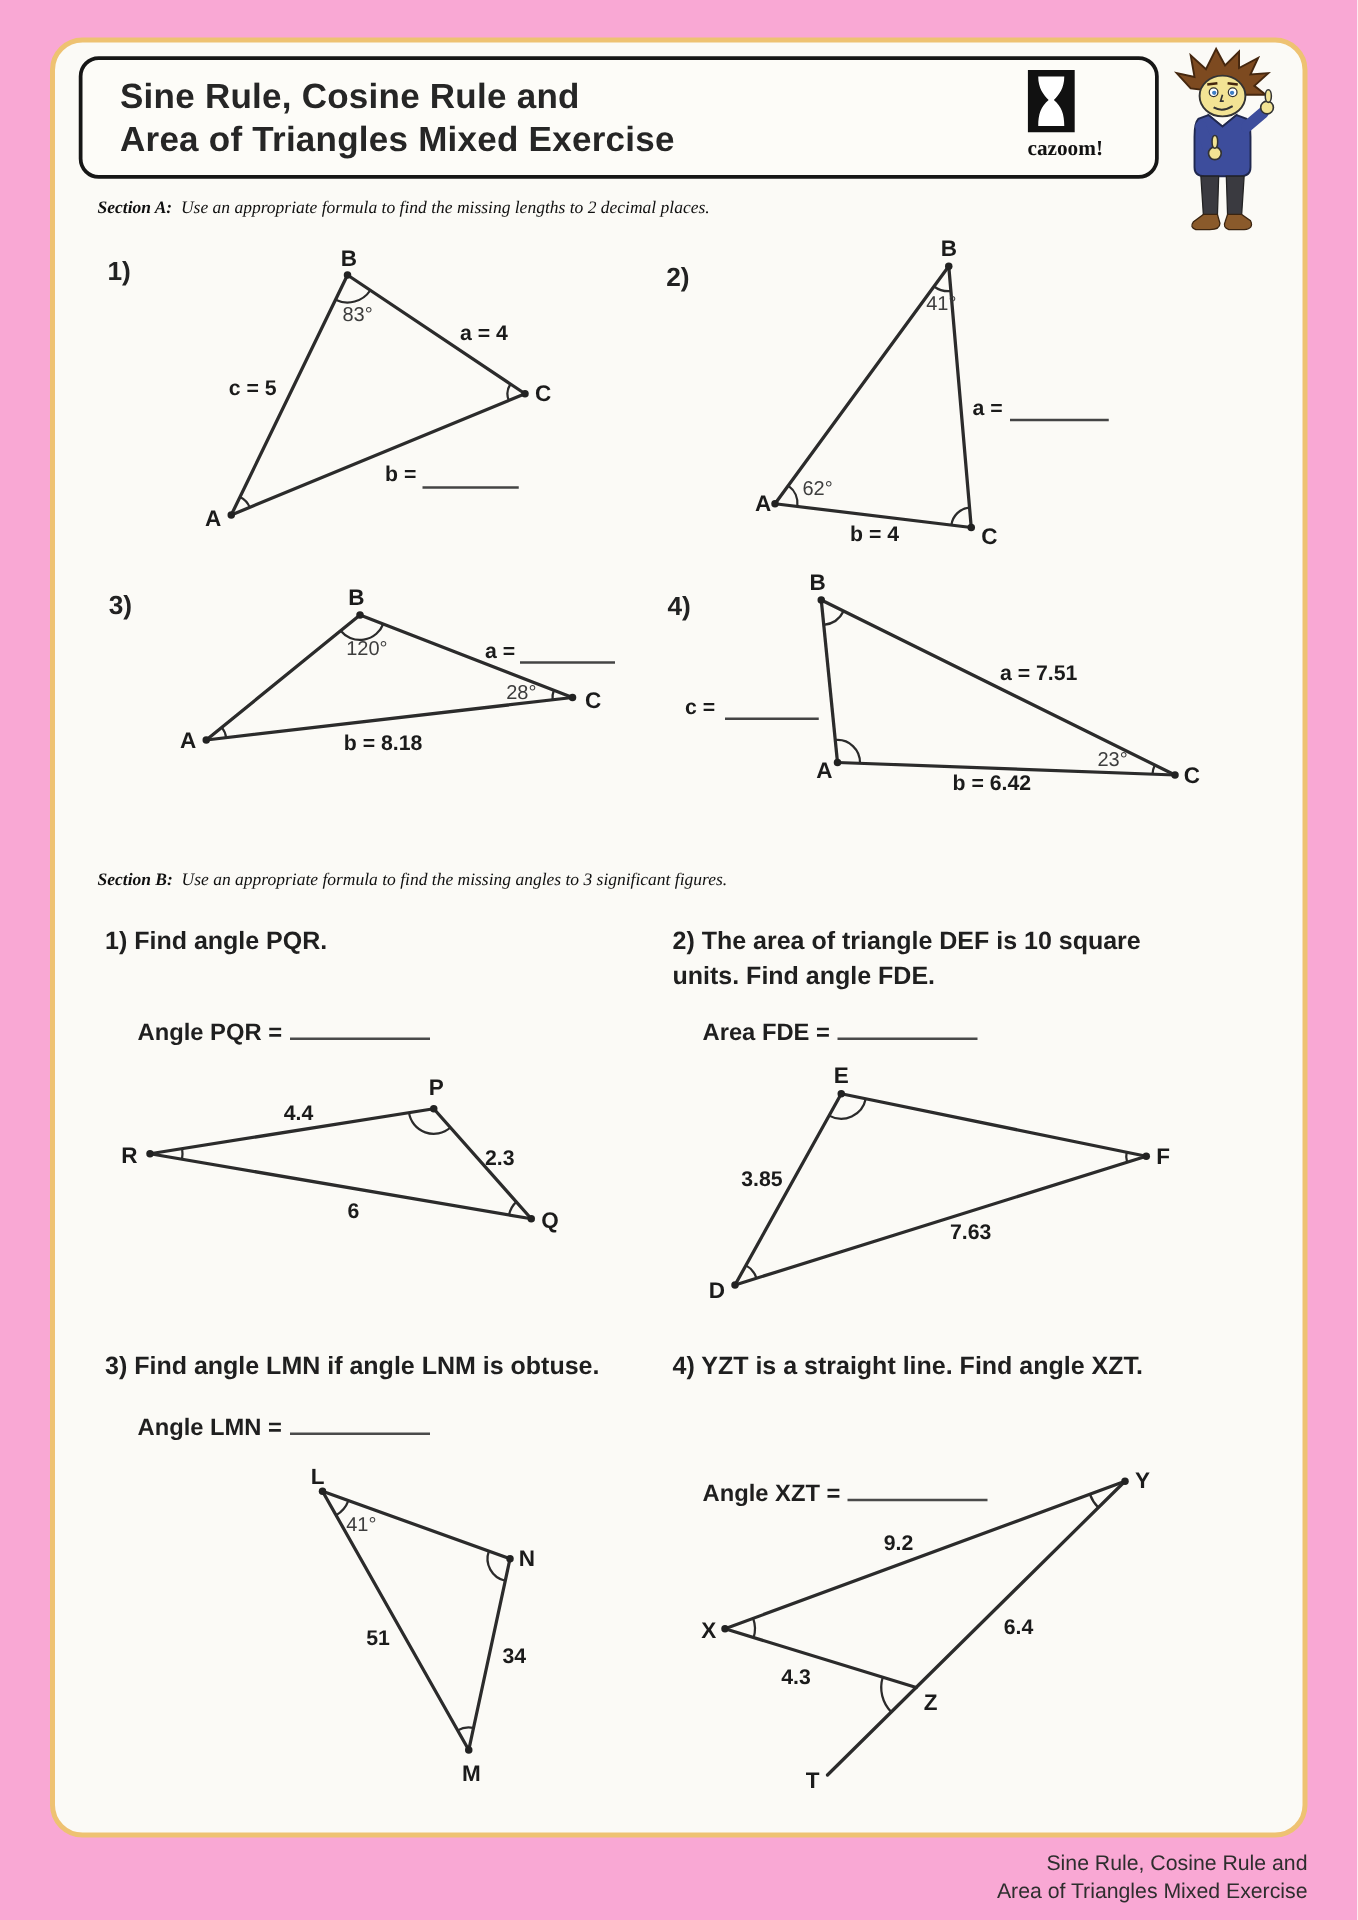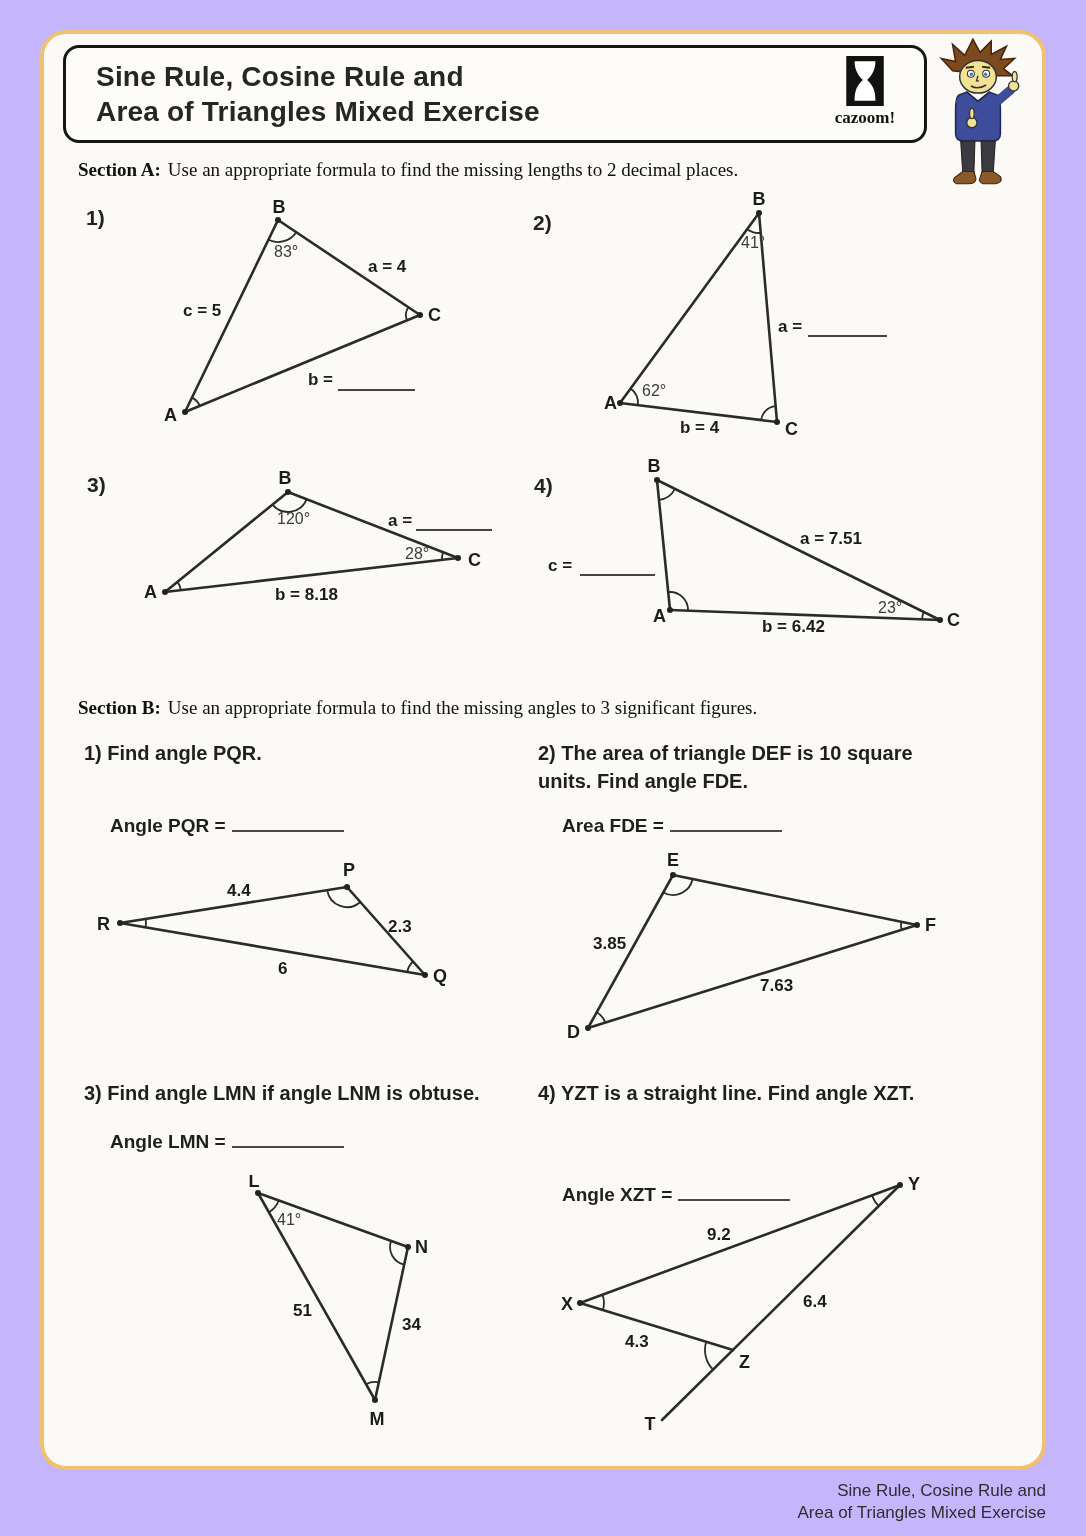--- a/index.html
+++ b/index.html
@@ -1,27 +1,27 @@
 <!DOCTYPE html>
 <html><head>
 <meta charset="utf-8">
 <style>
   html,body{margin:0;padding:0;background:#fff;}
-  .page{position:relative;width:1086px;height:1536px;background:#c4b5fd;overflow:hidden;
+  .page{position:relative;width:1086px;height:1536px;background:#f9a8d4;overflow:hidden;
         font-family:"Liberation Sans",sans-serif;color:#1e1e1e;}
   .gold-border{position:absolute;left:40px;top:30px;width:998px;height:1432px;
         border:4px solid #eec272;border-radius:26px;background:#fbfaf6;}
   .title-box{position:absolute;left:63px;top:45px;width:858px;height:92px;
         border:3px solid #161616;border-radius:16px;background:#fdfcf8;}
   .title-text{position:absolute;left:30px;top:12px;font-size:28px;font-weight:700;
         color:#262626;line-height:1.24;letter-spacing:.2px;}
-  .logo{position:absolute;right:16px;top:8px;width:86px;text-align:center;}
+  .logo{position:absolute;right:16px;top:8px;width:86px;text-align:left;}
   .logo-word{font-family:"Liberation Serif",serif;font-weight:700;font-size:17px;color:#111;margin-top:-2px;}
-  .section-heading{position:absolute;font-family:"Liberation Serif",serif;
-        font-size:19px;color:#101010;white-space:nowrap;}
+  .section-heading{position:absolute;font-family:"Liberation Serif",serif;font-style:italic;
+        font-size:14px;color:#101010;white-space:nowrap;}
   .section-heading .lbl{font-weight:700;margin-right:7px;}
   .prob-num{position:absolute;font-size:21px;font-weight:600;color:#222;}
   .fig{position:absolute;}
   .fig line.side{stroke:#2b2b2b;stroke-width:2.6;stroke-linecap:round;}
   .fig path.arc{stroke:#2b2b2b;stroke-width:1.8;fill:none;}
   .fig circle.dot{fill:#222;}
   .fig text{font-family:"Liberation Sans",sans-serif;fill:#1b1b1b;}
   .fig text.vtx{font-size:18px;font-weight:700;}
   .fig text.side-lab{font-size:17px;font-weight:700;}
   .fig text.ang{font-size:16px;font-weight:400;fill:#3d3d3d;}

